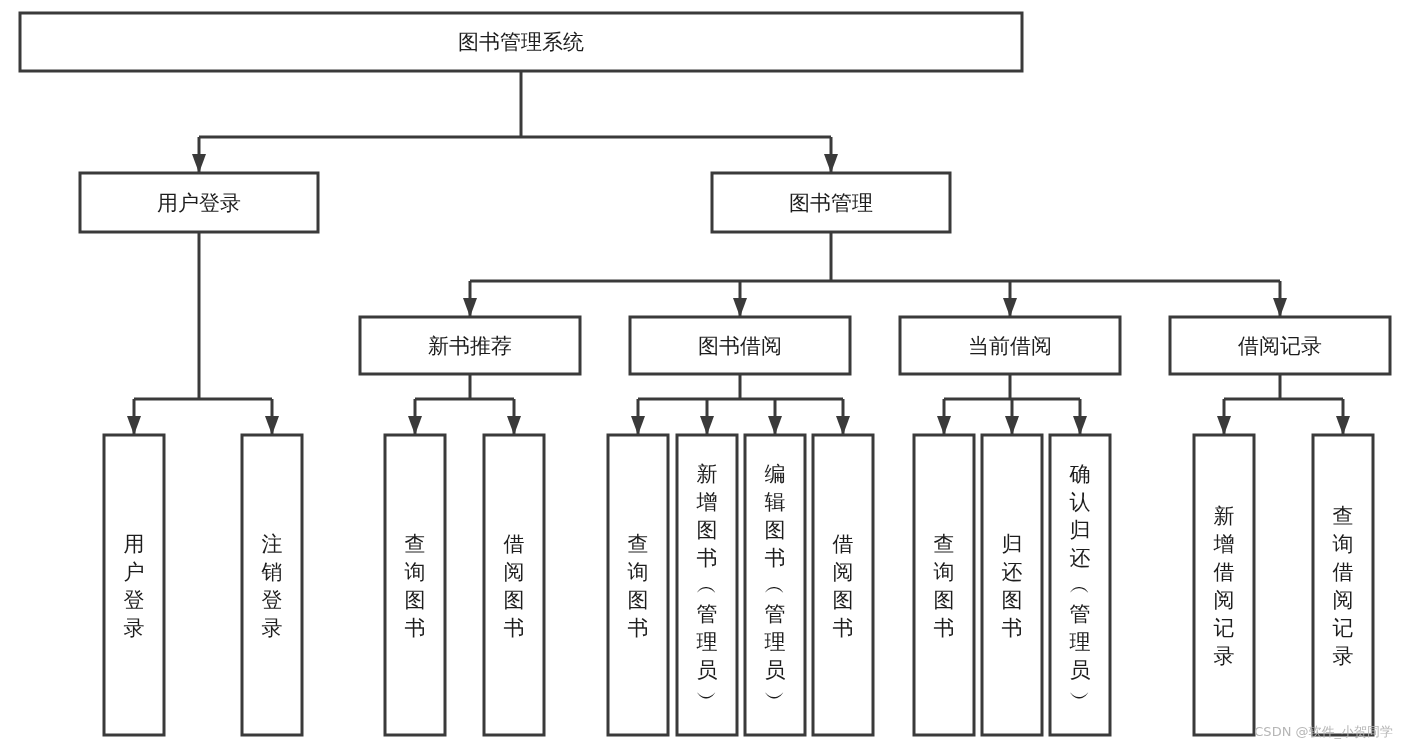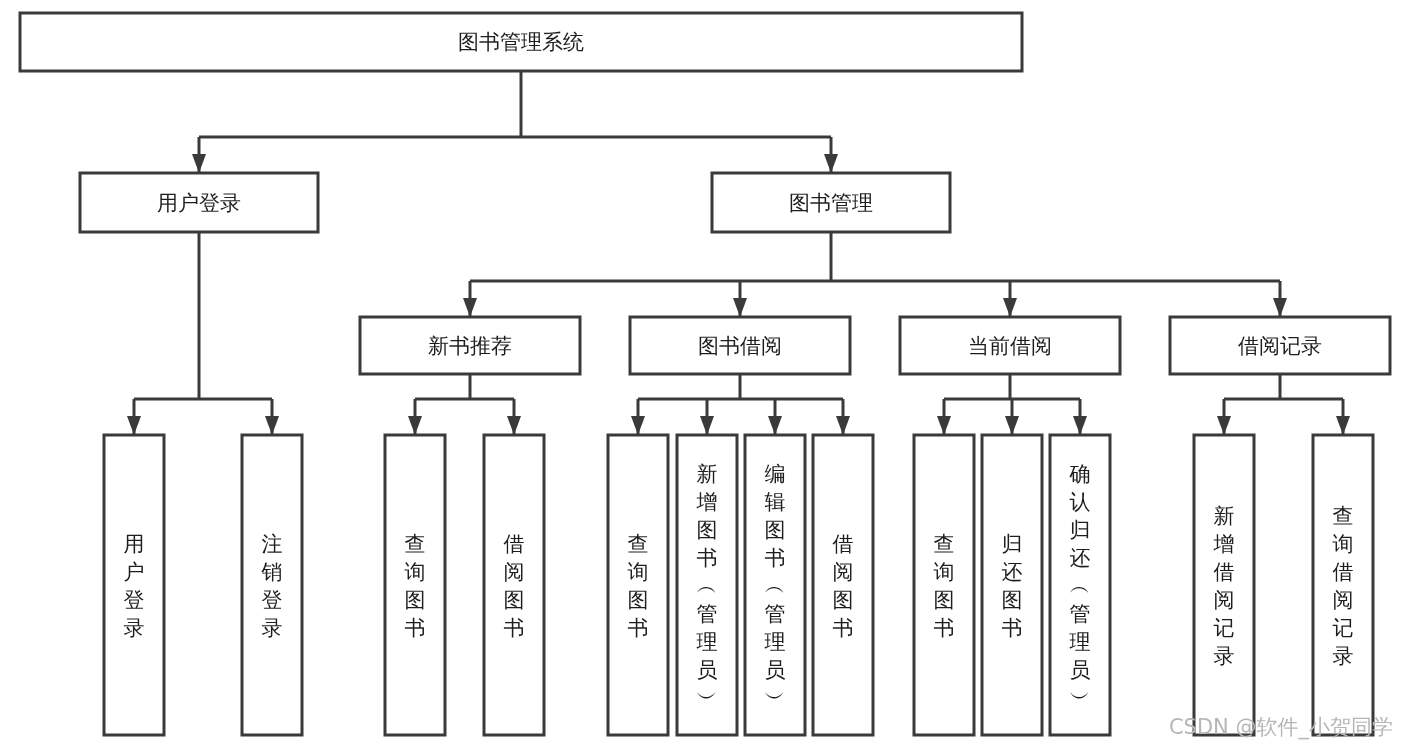--- a/index.html
+++ b/index.html
@@ -49,21 +49,21 @@
     font-family: "DejaVu Sans", "Liberation Sans", sans-serif;
     font-size: 21px;
     fill: #1d1d1d;
     text-anchor: middle;
   }
   .watermark-text {
     position: absolute;
     right: 12px;
     bottom: 6px;
     font-family: "DejaVu Sans", "Liberation Sans", sans-serif;
-    font-size: 21px;
+    font-size: 13px;
     color: #b6b6b6;
     white-space: nowrap;
     user-select: none;
   }
 </style>
 </head>
 <body>
 
 <div id="diagram-root">
   <svg id="chart-svg" viewBox="0 0 1405 747">

